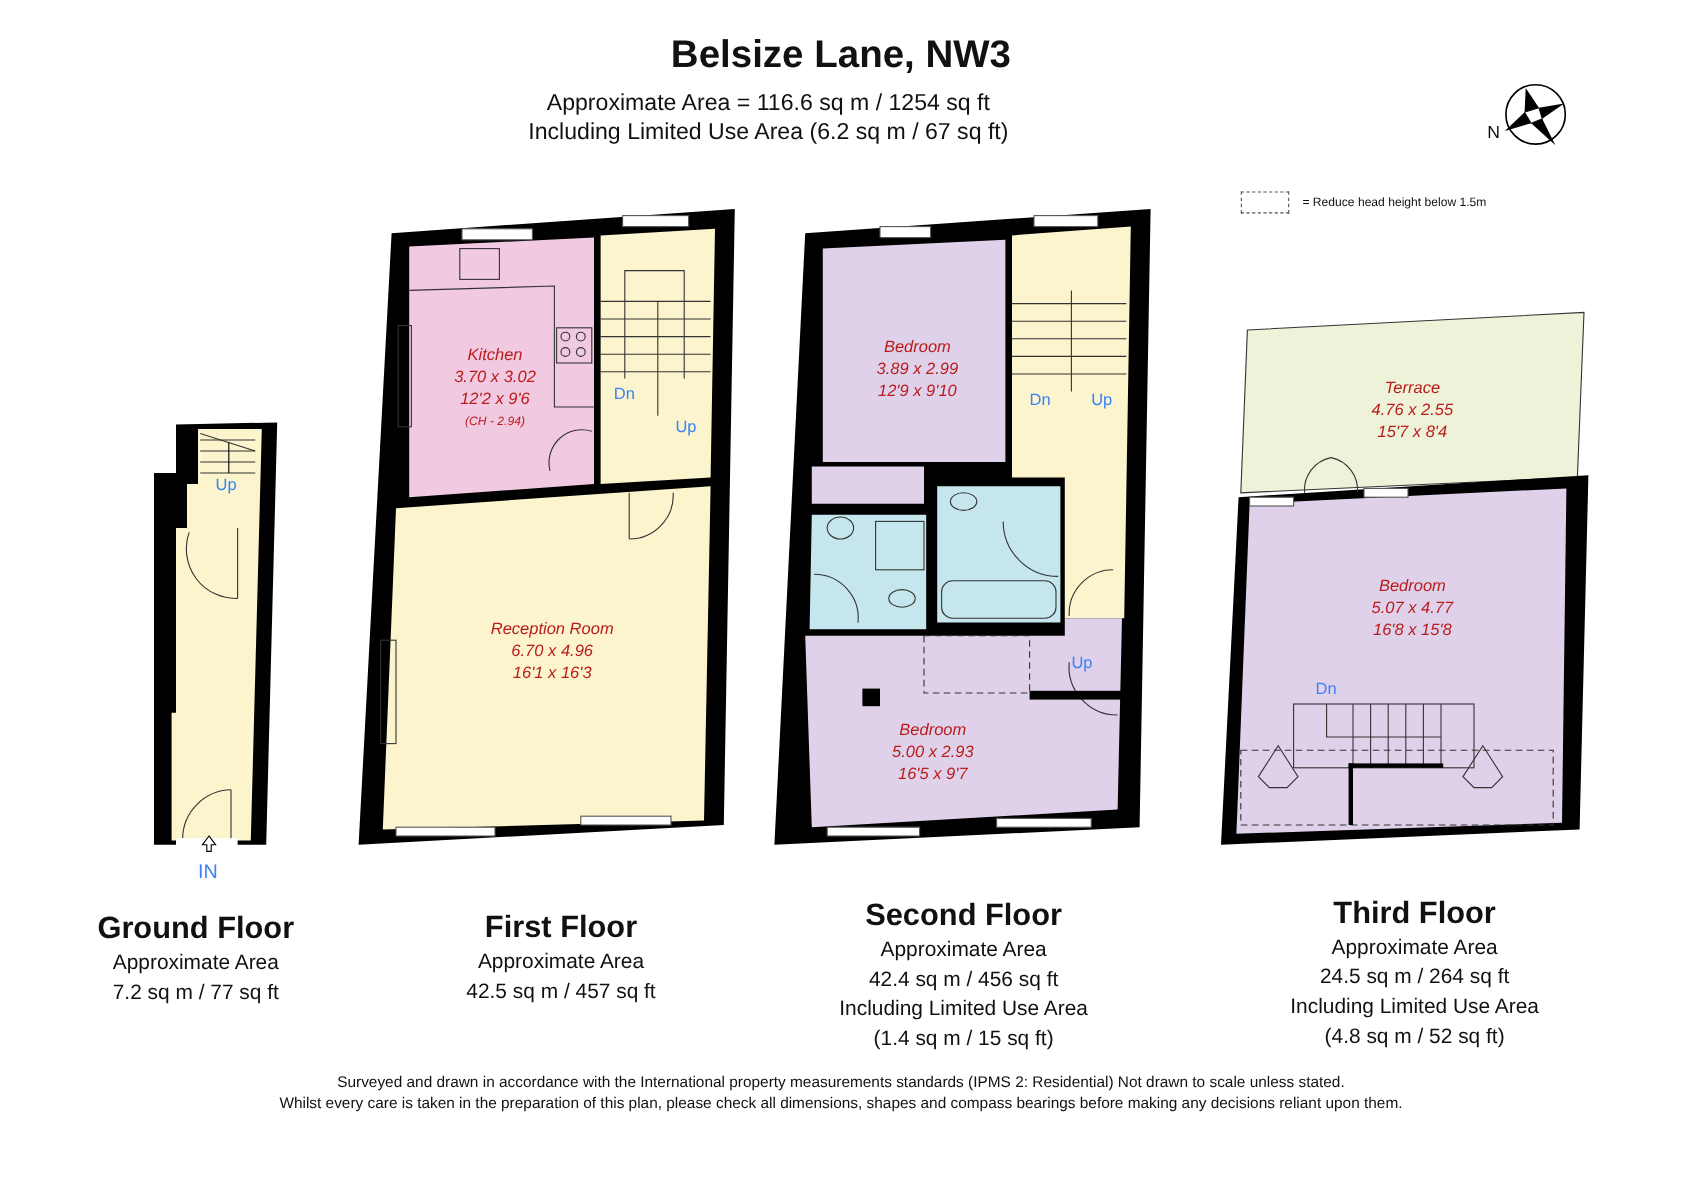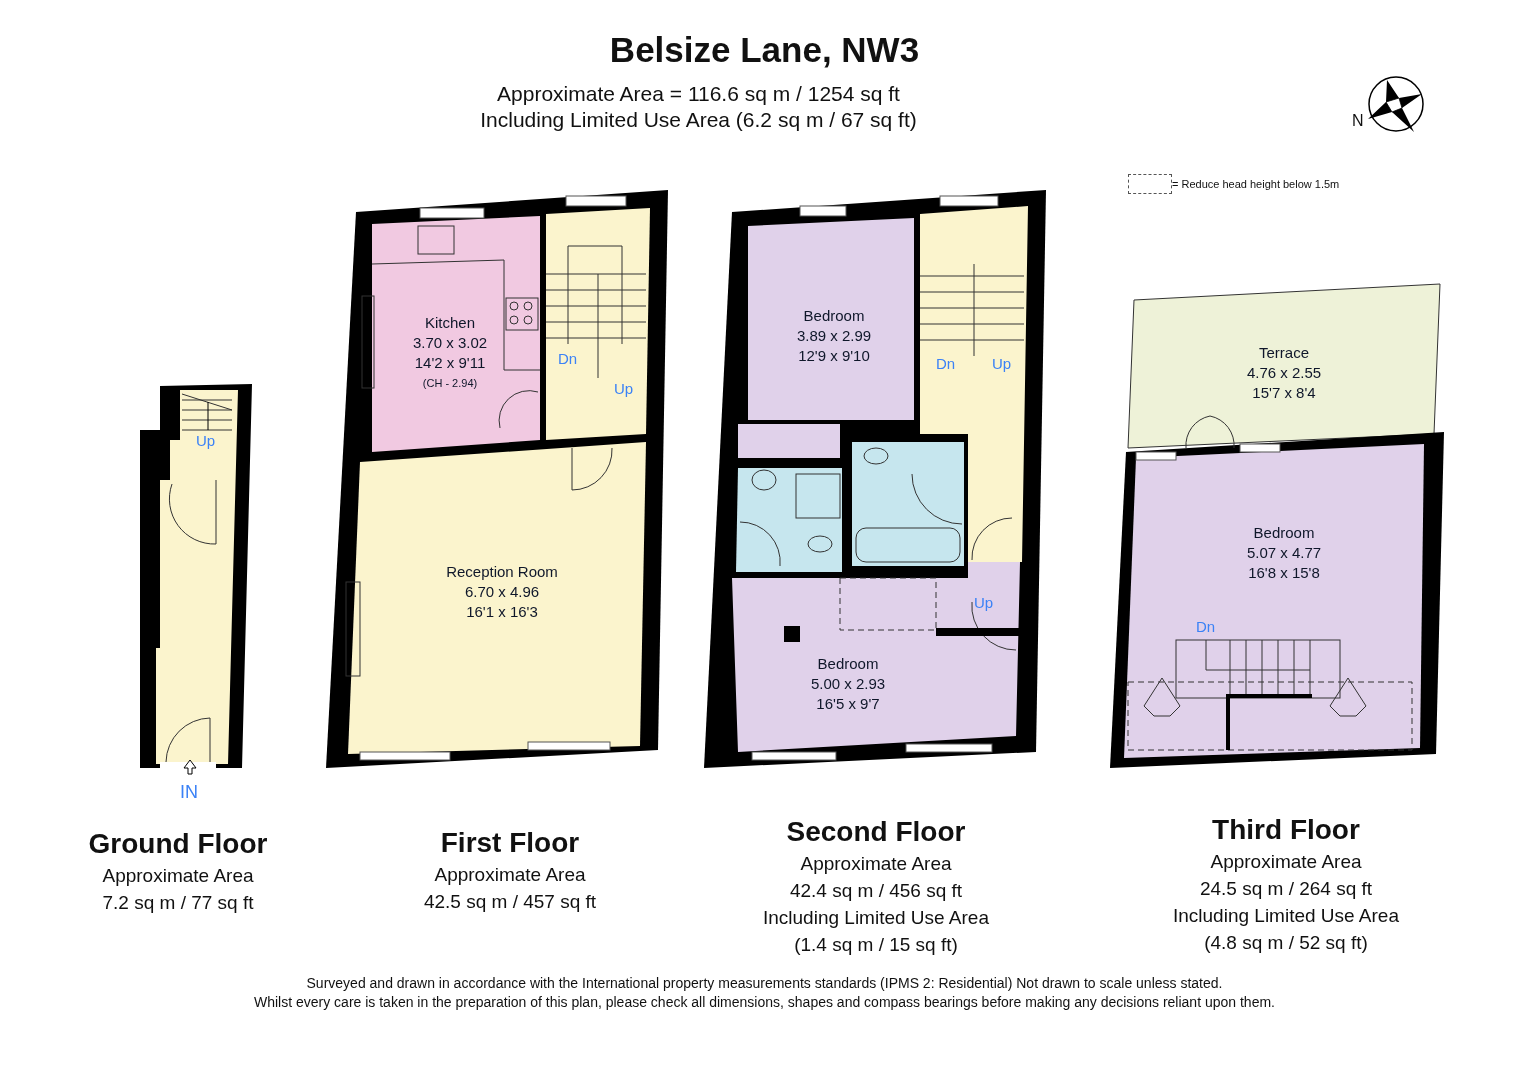--- a/index.html
+++ b/index.html
@@ -1,28 +1,28 @@
 <!DOCTYPE html>
 <html><head>
 <meta charset="utf-8">
 <style>
   html,body{margin:0;padding:0;background:#fff;}
   body{width:1529px;height:1080px;position:relative;overflow:hidden;font-family:"Liberation Sans",sans-serif;color:#111;}
   .abs{position:absolute;}
   .title{left:0;width:1529px;top:30px;text-align:center;font-weight:bold;font-size:35px;}
   .subtitle{left:0;width:1397px;text-align:center;font-size:21px;}
   .plan{position:absolute;left:0;top:0;}
-  .roomlabel{position:absolute;text-align:center;font-size:15px;line-height:20px;color:#0f172a;}
+  .roomlabel{position:absolute;text-align:center;font-size:15px;line-height:20px;color:#b91c1c;font-style:italic;}
   .roomlabel .ch{font-size:11px;display:block;}
   .stairlbl{position:absolute;font-size:15px;color:#3b82f6;}
   .floor{position:absolute;text-align:center;}
   .floor .fname{font-weight:bold;font-size:28px;line-height:36px;}
   .floor .fl{font-size:19px;line-height:27px;}
   .footer{position:absolute;left:0;width:1529px;text-align:center;font-size:14px;line-height:19px;top:974px;}
-  .legend{position:absolute;left:1128px;top:174px;font-size:11px;display:flex;align-items:center;gap:0;}
+  .legend{position:absolute;left:1128px;top:174px;font-size:11px;display:flex;align-items:center;gap:12px;}
   .legend .box{width:44px;height:20px;border:1.5px dashed #555;box-sizing:border-box;}
   .compass{position:absolute;left:1352px;top:76px;}
   .compass .n{position:absolute;left:0;top:36px;font-size:16px;}
 </style>
 </head>
 <body>
 
 <div class="abs title">Belsize Lane, NW3</div>
 <div class="abs subtitle" style="top:82px">Approximate Area = 116.6 sq m / 1254 sq ft</div>
 <div class="abs subtitle" style="top:108px">Including Limited Use Area (6.2 sq m / 67 sq ft)</div>
@@ -154,21 +154,21 @@
     <rect x="1226" y="694" width="86" height="4" fill="#000"></rect>
   </g>
 </svg>
 
 <div class="stairlbl" style="left:196px;top:432px">Up</div>
 <div class="stairlbl" style="left:180px;top:782px;font-size:18px">IN</div>
 
 <div class="roomlabel" style="left:400px;top:313px;width:100px">
   <span>Kitchen</span><br>
   <span>3.70 x 3.02</span><br>
-  <span>14'2 x 9'11</span>
+  <span>12'2 x 9'6</span>
   <span class="ch">(CH - 2.94)</span>
 </div>
 <div class="stairlbl" style="left:558px;top:350px">Dn</div>
 <div class="stairlbl" style="left:614px;top:380px">Up</div>
 <div class="roomlabel" style="left:420px;top:562px;width:164px">
   <span>Reception Room</span><br>
   <span>6.70 x 4.96</span><br>
   <span>16'1 x 16'3</span>
 </div>
 

